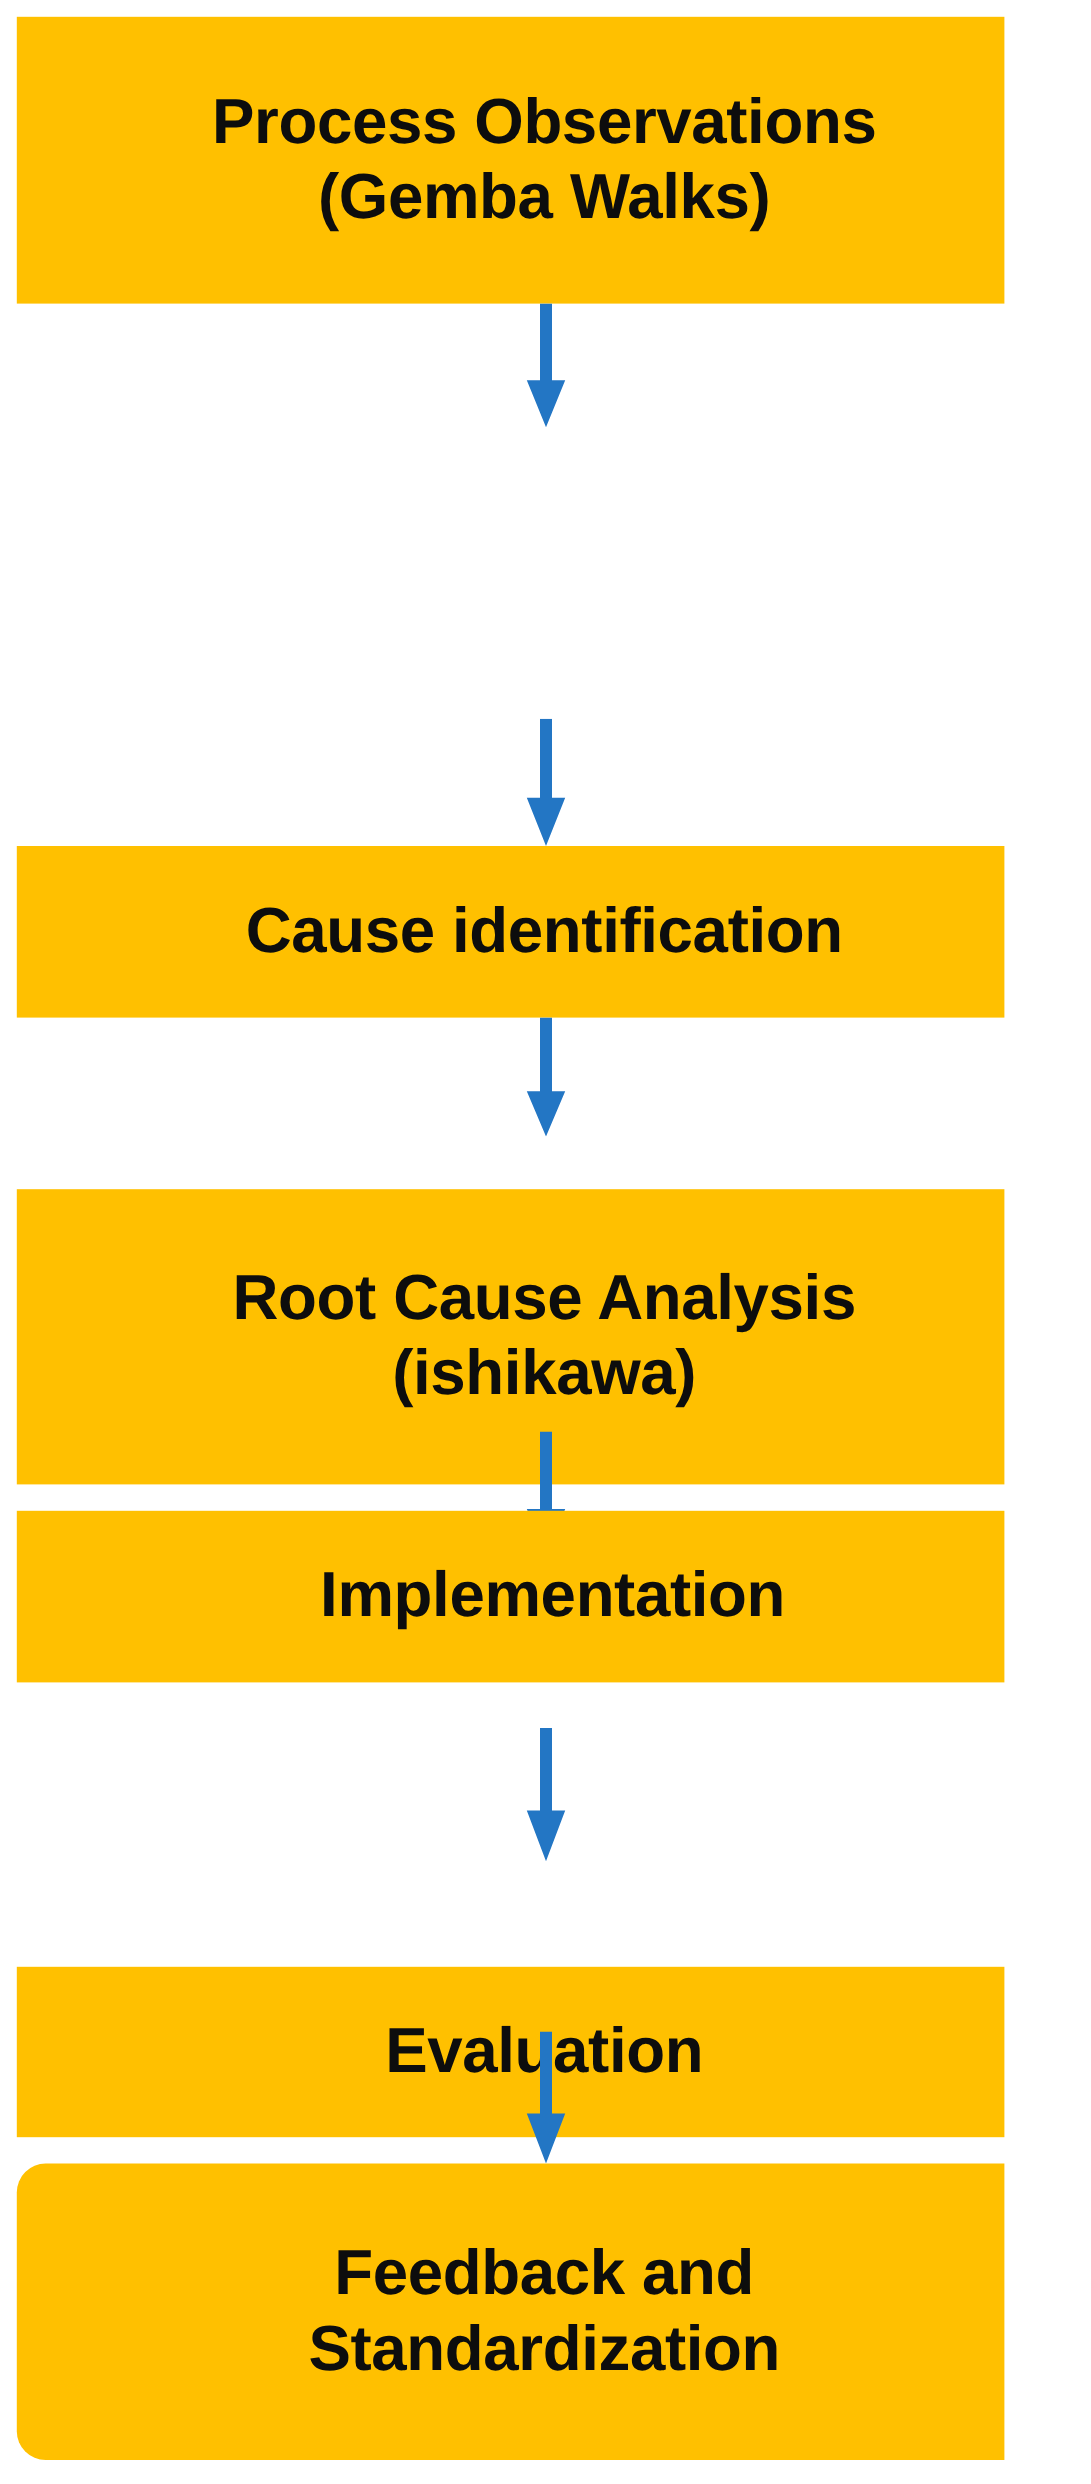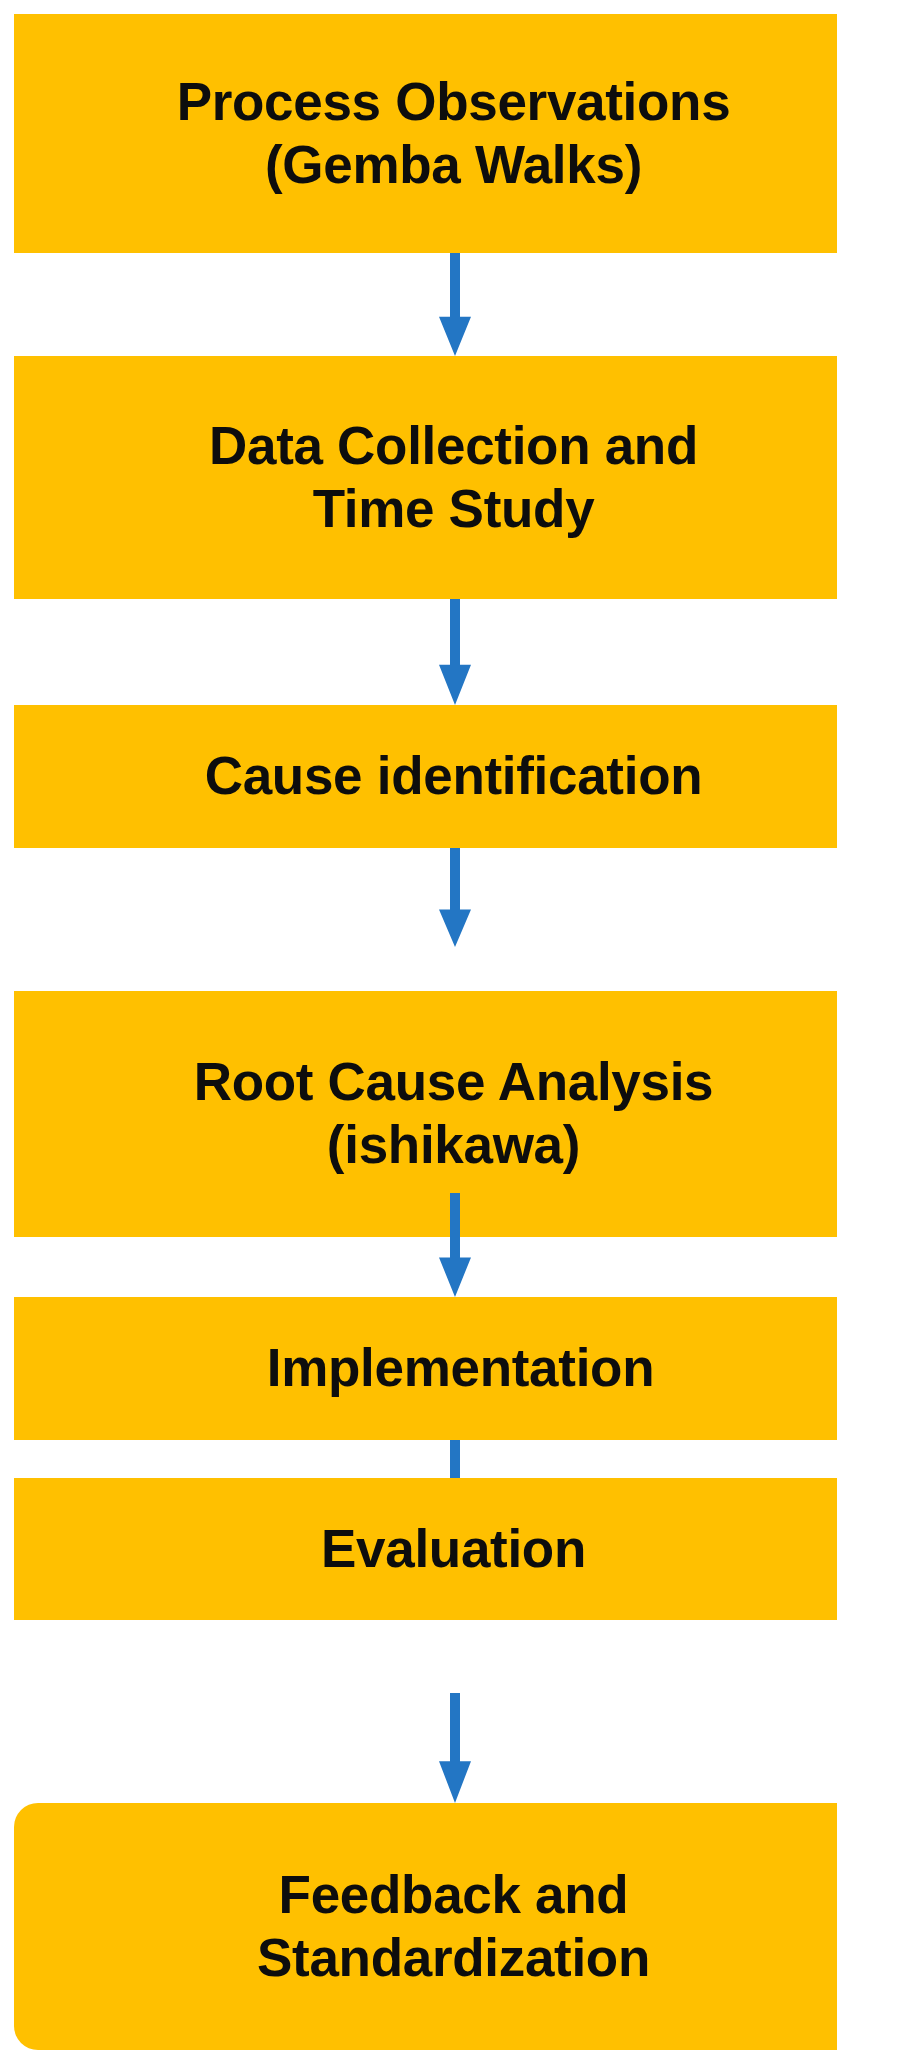--- a/index.html
+++ b/index.html
@@ -36,22 +36,22 @@
     color: #0d0d0d;
     text-align: center;
     letter-spacing: -0.3px;
     white-space: pre-line;
   }
   
   .n0 { top: 14px;   height: 239px; }
   .n1 { top: 356px;  height: 243px; }
   .n2 { top: 705px;  height: 143px; }
   .n3 { top: 947px;  height: 246px; margin-top: 44px; }
-  .n4 { top: 1297px; height: 143px; padding-left: 32px; }
-  .n5 { top: 1478px; height: 142px; }
+  .n4 { top: 1259px; height: 143px; padding-left: 32px; }
+  .n5 { top: 1639px; height: 142px; }
   .n6 { top: 1803px; height: 247px; border-radius: 24px; }
 
   
   .arrow {
     position: absolute;
     left: 428px;
     width: 54px;
   }
   .arrow svg { display: block; width: 54px; height: 100%; }
 
@@ -71,24 +71,20 @@
     <span class="node-label">Process Observations
 (Gemba Walks)</span>
   </div>
 
   <div class="arrow a0">
     <svg viewBox="0 0 54 100" preserveAspectRatio="none" aria-hidden="true">
       <path d="M22,0 L32,0 L32,62 L43,62 L27,100 L11,62 L22,62 Z" fill="#2376C4"></path>
     </svg>
   </div>
 
-  <div class="node n1">
-    <span class="node-label">Data Collection and
-Time Study</span>
-  </div>
 
   <div class="arrow a1">
     <svg viewBox="0 0 54 100" preserveAspectRatio="none" aria-hidden="true">
       <path d="M22,0 L32,0 L32,62 L43,62 L27,100 L11,62 L22,62 Z" fill="#2376C4"></path>
     </svg>
   </div>
 
   <div class="node n2">
     <span class="node-label">Cause identification</span>
   </div>

